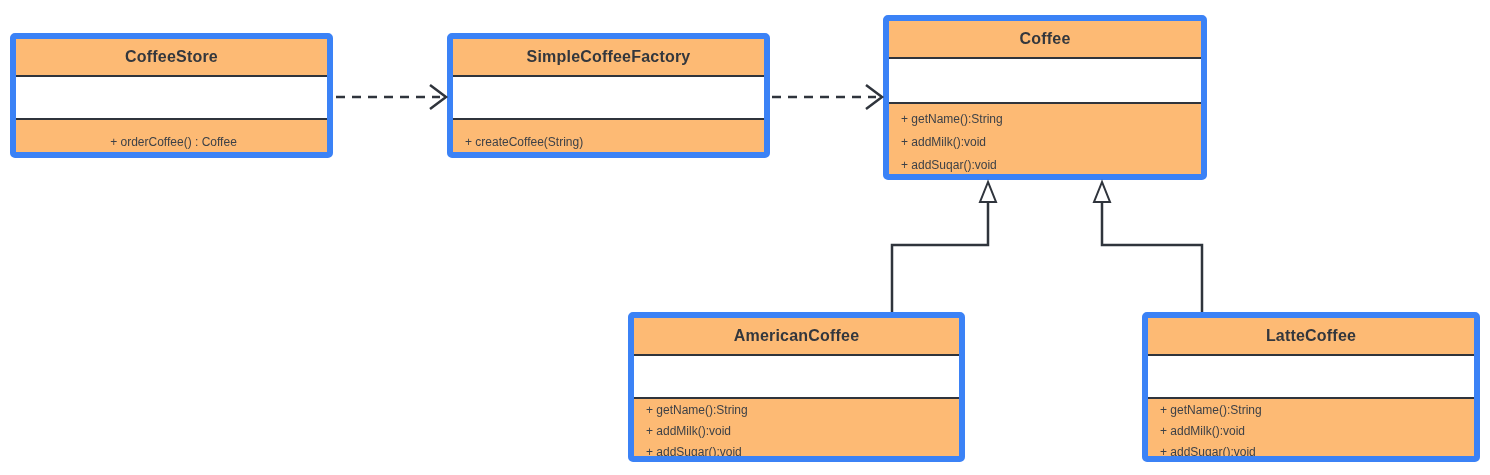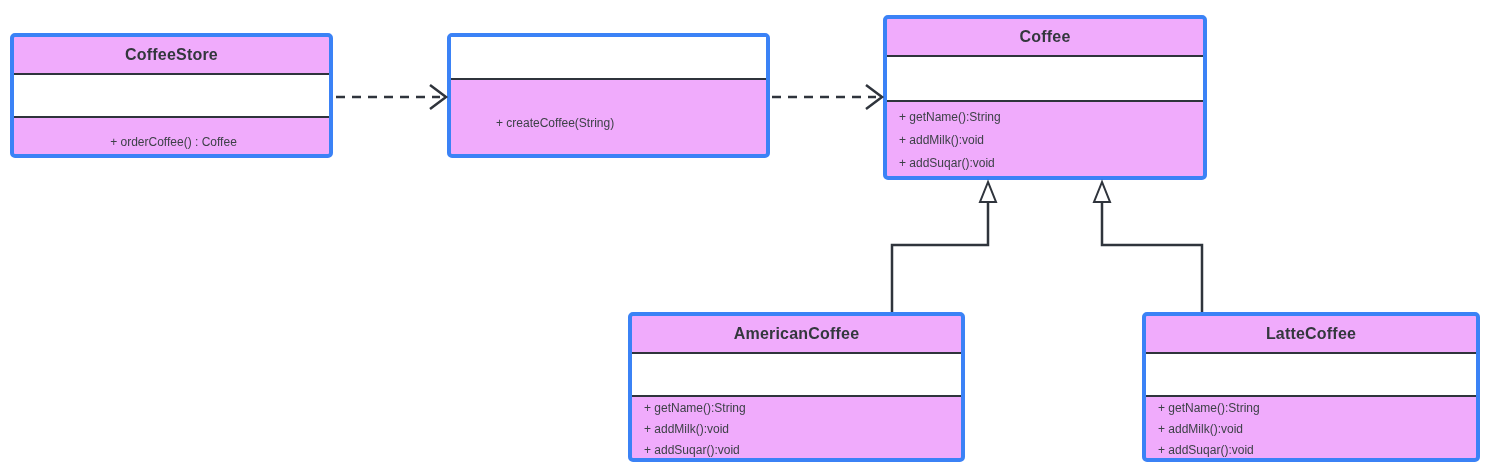--- a/index.html
+++ b/index.html
@@ -9,22 +9,22 @@
   .canvas {
     position: relative;
     width: 1490px;
     height: 475px;
     background: #ffffff;
     overflow: hidden;
   }
 
   .uml-class {
     position: absolute;
-    background: #f0abfc;
-    border: 4px solid #3b82f6;
+    background: #fdba74;
+    border: 6px solid #3b82f6;
     border-radius: 5px;
     display: flex;
     flex-direction: column;
     z-index: 1;
   }
   .uml-title {
     height: 38px;
     border-bottom: 2px solid #2f343c;
     display: flex;
     align-items: center;
@@ -82,22 +82,23 @@
 
   <div class="uml-class" style="left:10px; top:33px; width:323px; height:125px;text-align:center;">
     <div class="uml-title">CoffeeStore</div>
     <div class="uml-attrs" style="height:43px;"></div>
     <div class="uml-methods" style="display:flex; flex-direction:column; justify-content:center; padding-top:0;margin-top:12px;">
       <div class="uml-line">+ orderCoffee() : Coffee</div>
     </div>
   </div>
 
   <div class="uml-class" style="left:447px; top:33px; width:323px; height:125px;">
+    <div class="uml-title">SimpleCoffeeFactory</div>
     <div class="uml-attrs" style="height:43px;"></div>
-    <div class="uml-methods" style="display:flex; flex-direction:column; justify-content:center; padding-top:12px;margin-left:33px;">
+    <div class="uml-methods" style="display:flex; flex-direction:column; justify-content:center; padding-top:12px;">
       <div class="uml-line">+ createCoffee(String)</div>
     </div>
   </div>
 
   <div class="uml-class" style="left:883px; top:15px; width:324px; height:165px;">
     <div class="uml-title">Coffee</div>
     <div class="uml-attrs" style="height:45px;"></div>
     <div class="uml-methods">
       <div class="uml-line">+ getName():String</div>
       <div class="uml-line">+ addMilk():void</div>

